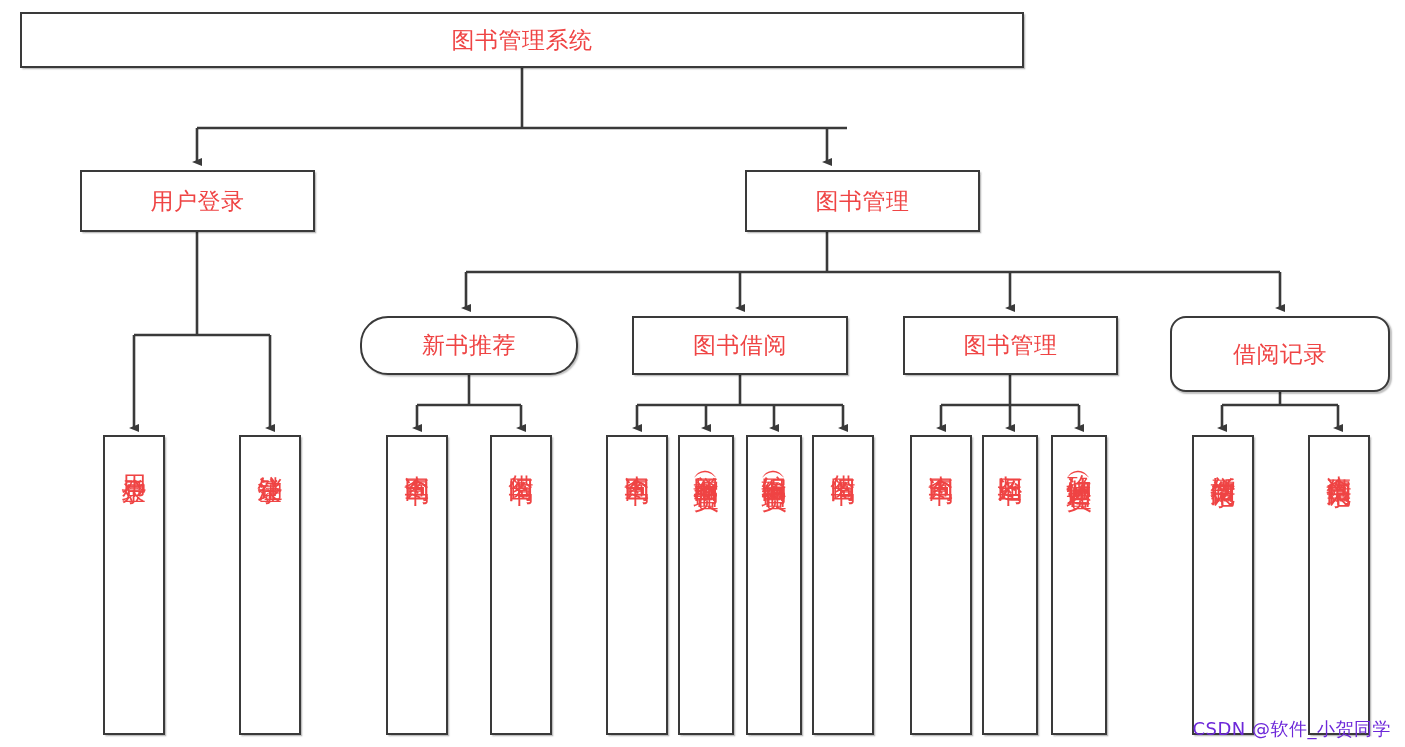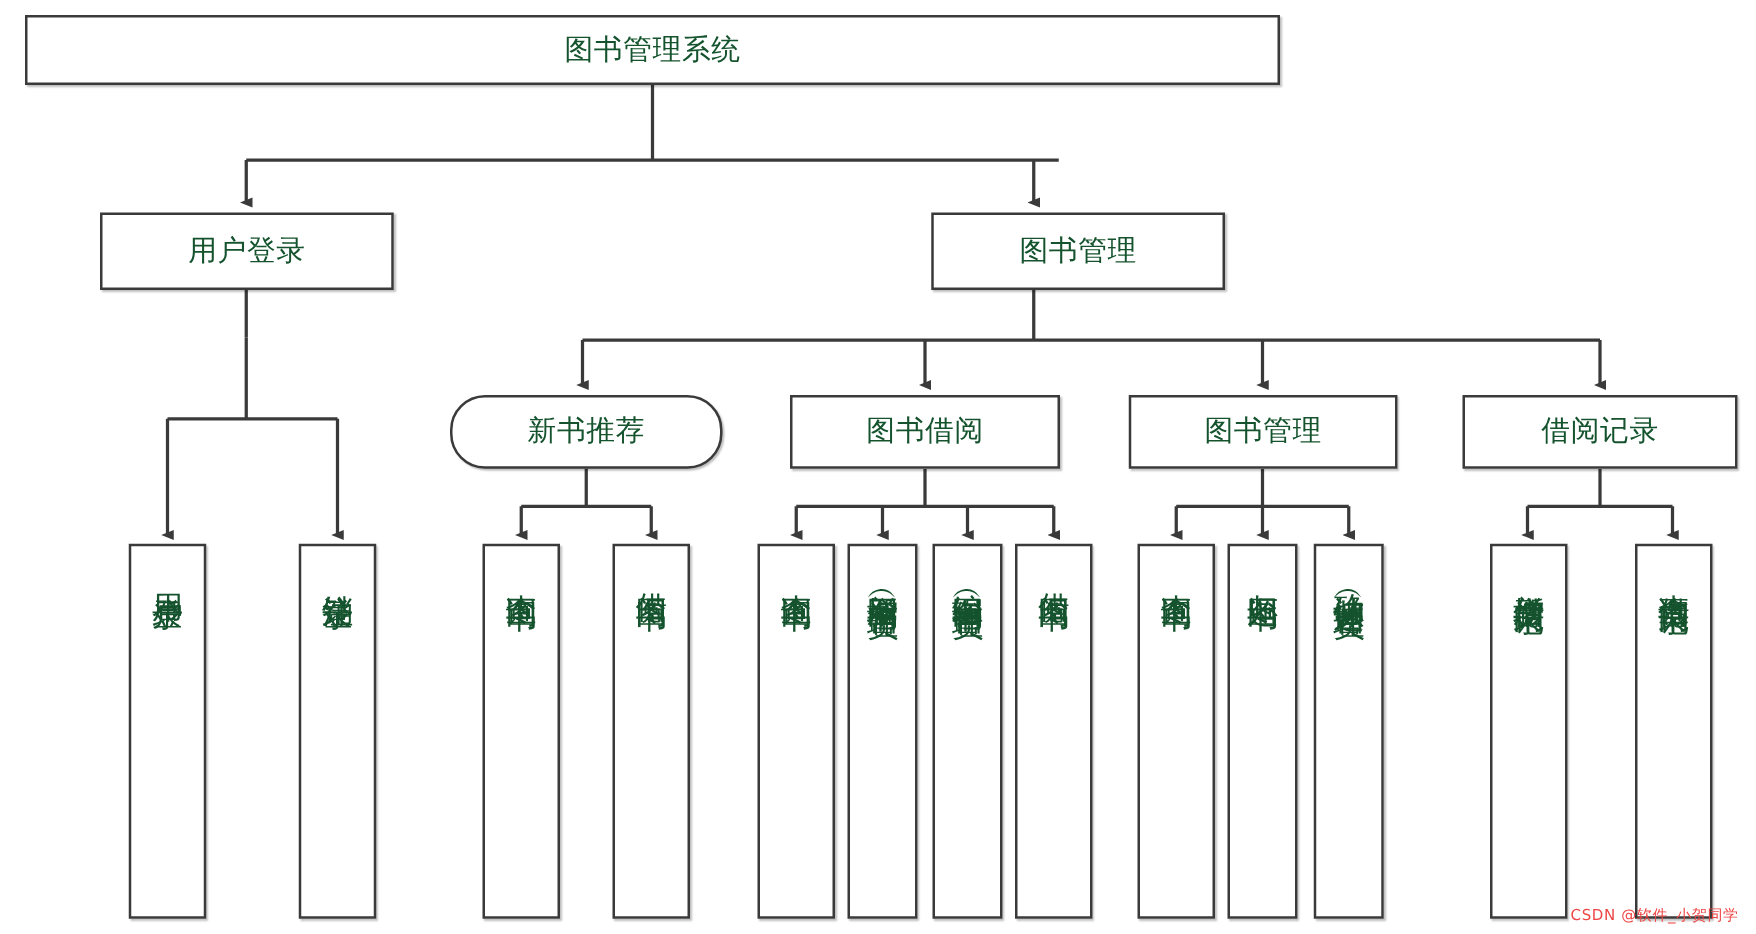--- a/index.html
+++ b/index.html
@@ -29,21 +29,21 @@
     position: absolute;
     box-sizing: border-box;
     background: #ffffff;
     border: 2.5px solid #3a3a3a;
     display: flex;
     align-items: center;
     justify-content: center;
     box-shadow: 1.5px 1.5px 1.5px rgba(0,0,0,0.25);
   }
   .node .label {
-    color: #14532d;
+    color: #ef4444;
     font-size: 23px;
     line-height: 1.25;
     letter-spacing: 0.5px;
     white-space: nowrap;
   }
   .node.vertical {
     align-items: flex-start;
     justify-content: center;
     padding-top: 18px;
   }
@@ -52,22 +52,22 @@
     text-orientation: upright;
     font-size: 25px;
     letter-spacing: 2px;
     line-height: 1;
     white-space: nowrap;
   }
   #watermark {
     position: absolute;
     right: 14px;
     bottom: 6px;
-    font-size: 12px;
-    color: #ef4444;
+    font-size: 18px;
+    color: #6d28d9;
     white-space: nowrap;
     letter-spacing: 0.5px;
   }
 </style>
 </head>
 <body>
 
 <div id="canvas">
 
   <svg class="edges" viewBox="0 0 1405 747">
@@ -135,21 +135,21 @@
 
   <div class="node" style="left:360px; top:316px; width:218px; height:59px;border-radius:28px;">
     <span class="label">新书推荐</span>
   </div>
   <div class="node" style="left:632px; top:316px; width:216px; height:59px;">
     <span class="label">图书借阅</span>
   </div>
   <div class="node" style="left:903px; top:316px; width:215px; height:59px;">
     <span class="label">图书管理</span>
   </div>
-  <div class="node" style="left:1170px; top:316px; width:220px; height:59px;">
+  <div class="node" style="left:1170px; top:316px; width:220px; height:76px;border-radius:16px;">
     <span class="label">借阅记录</span>
   </div>
 
   <div class="node vertical" style="left:103px; top:435px; width:62px; height:300px;">
     <span class="label">用户登录</span>
   </div>
   <div class="node vertical" style="left:239px; top:435px; width:62px; height:300px;">
     <span class="label">注销登录</span>
   </div>
 

